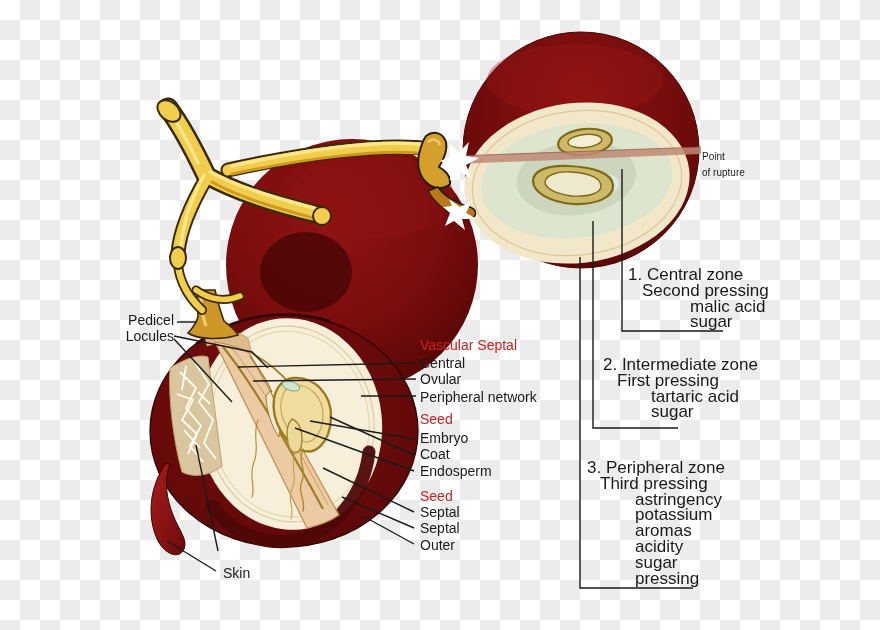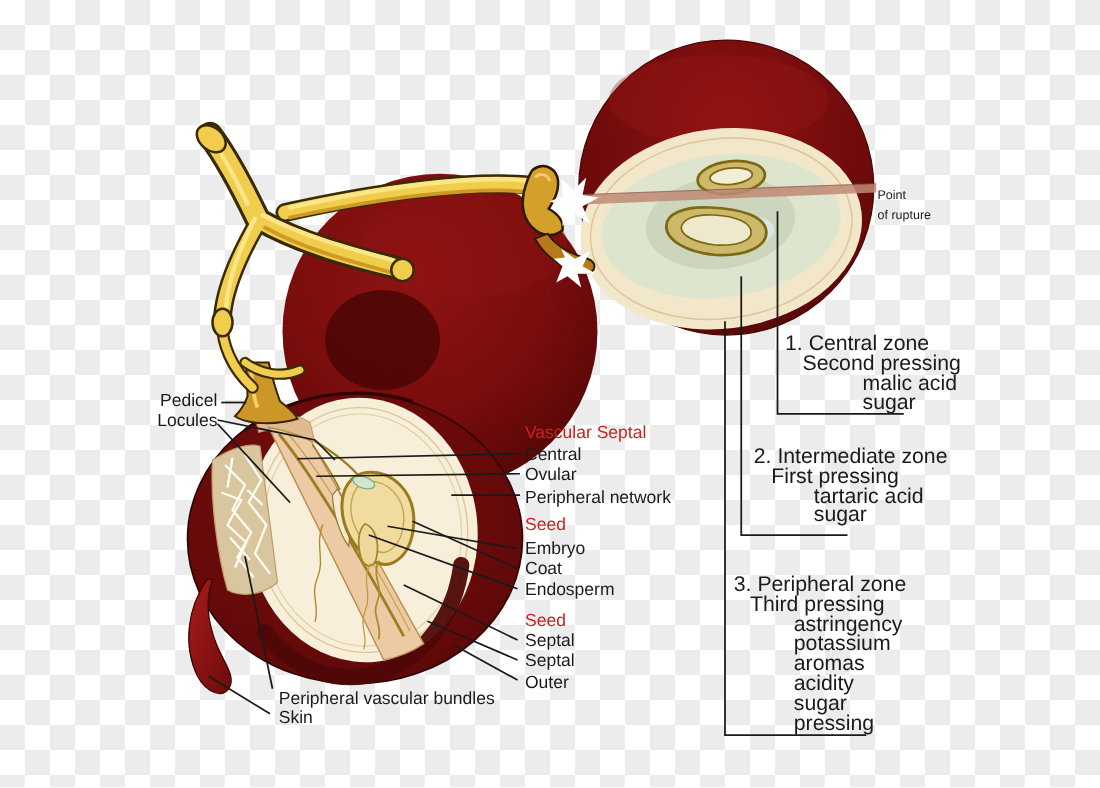--- a/index.html
+++ b/index.html
@@ -196,21 +196,20 @@
   <div class="lbl red rightcol" style="top:411px">Seed</div>
   <div class="lbl rightcol" style="top:430px">Embryo</div>
   <div class="lbl rightcol" style="top:446px">Coat</div>
   <div class="lbl rightcol" style="top:463px">Endosperm</div>
 
   <div class="lbl red rightcol" style="top:488px">Seed</div>
   <div class="lbl rightcol" style="top:504px">Septal</div>
   <div class="lbl rightcol" style="top:520px">Septal</div>
   <div class="lbl rightcol" style="top:537px">Outer</div>
 
-  <div class="lbl" style="left:223px;top:550px">Peripheral vascular bundles</div>
   <div class="lbl" style="left:223px;top:565px">Skin</div>
 
   <div id="rupture-label">
     <div>Point</div>
     <div>of rupture</div>
   </div>
 
   <div id="zone1" class="zone" style="left:628px;top:267px">
     <span>1. Central zone</span>
     <span class="l2">Second pressing</span>

